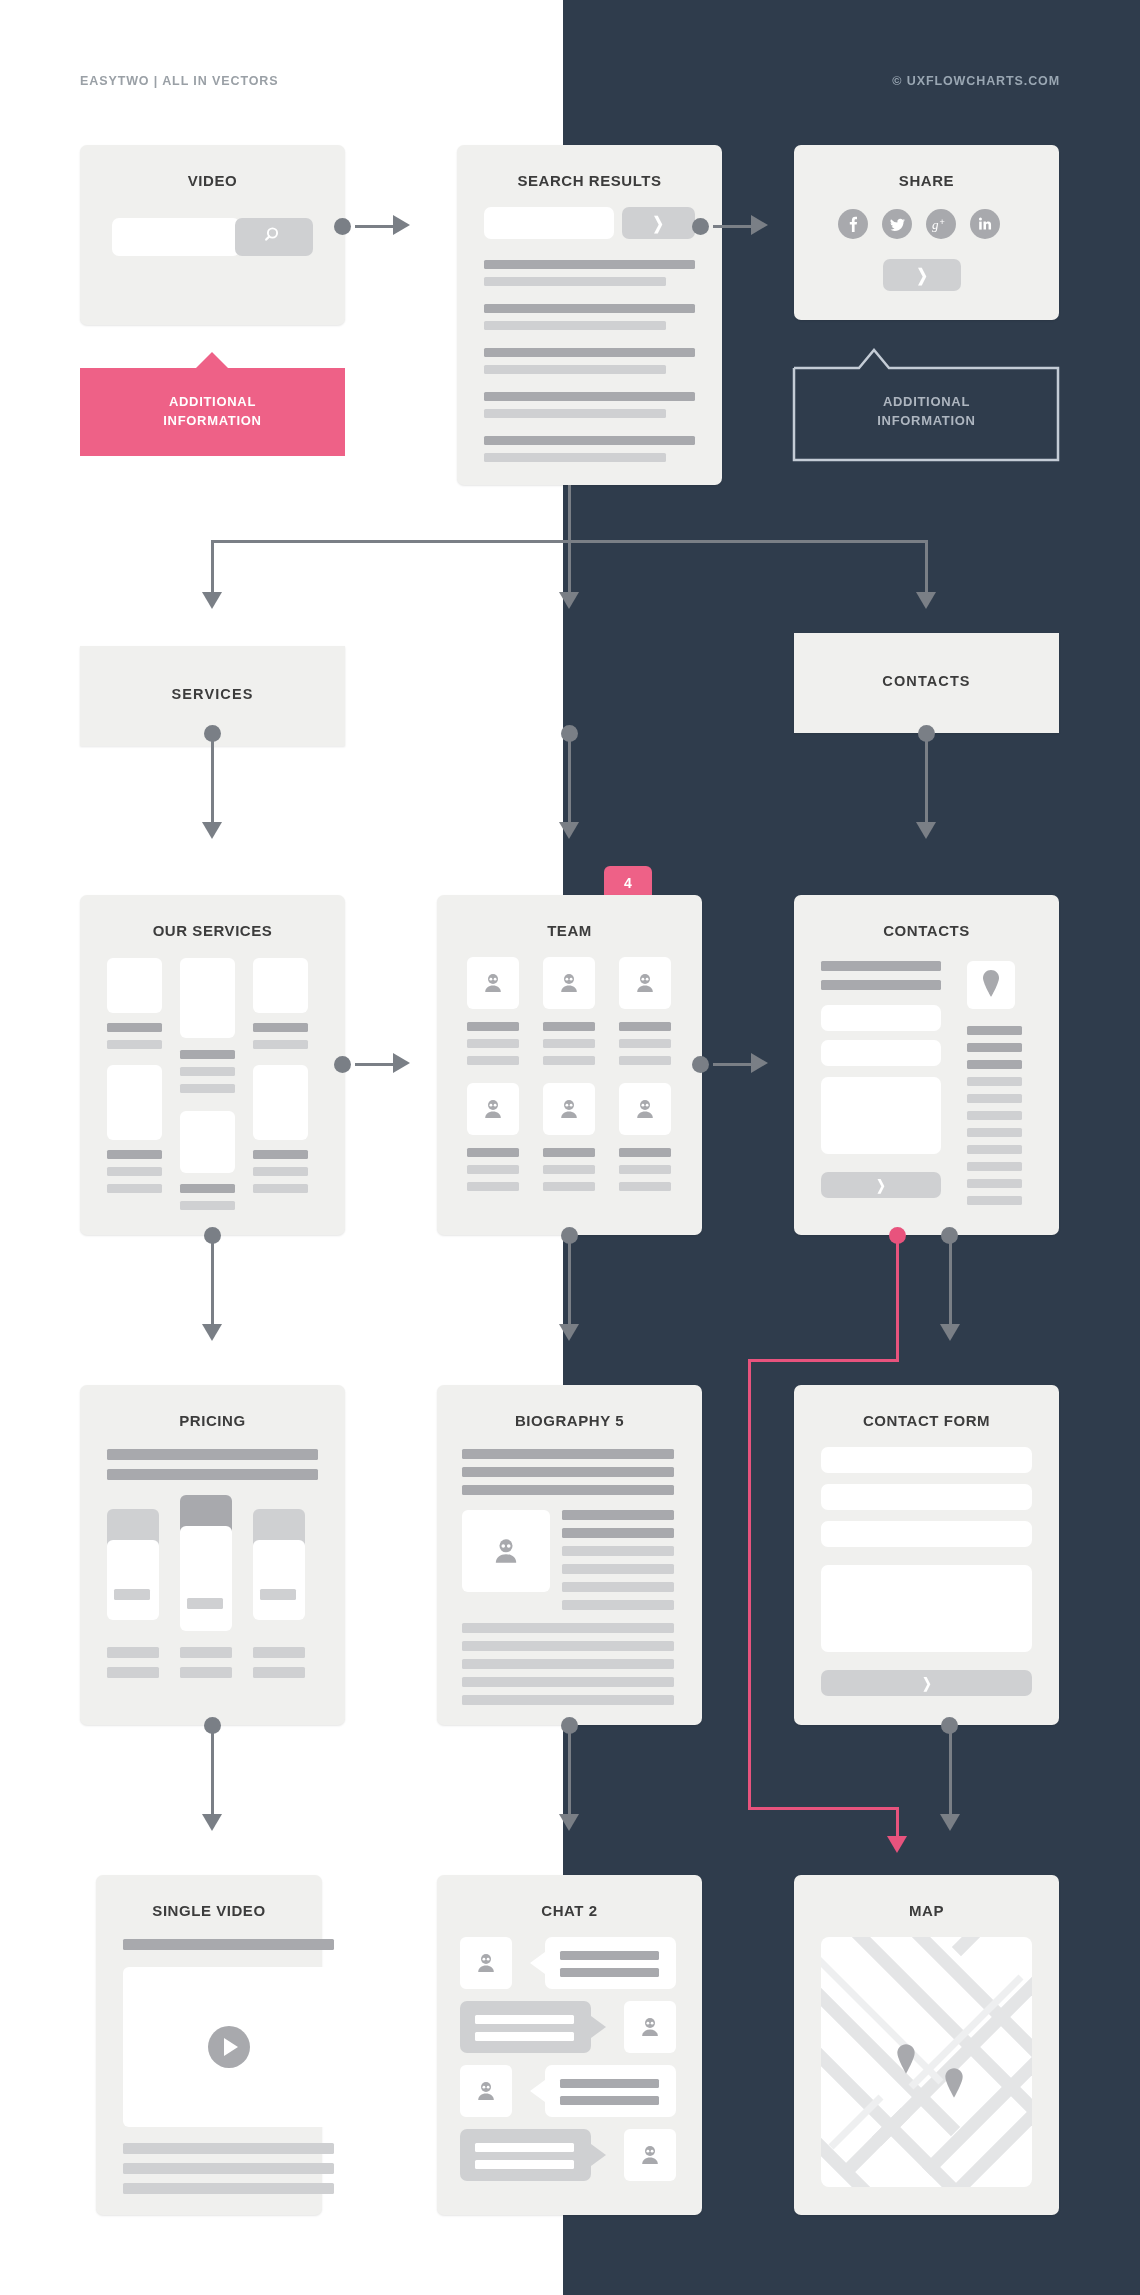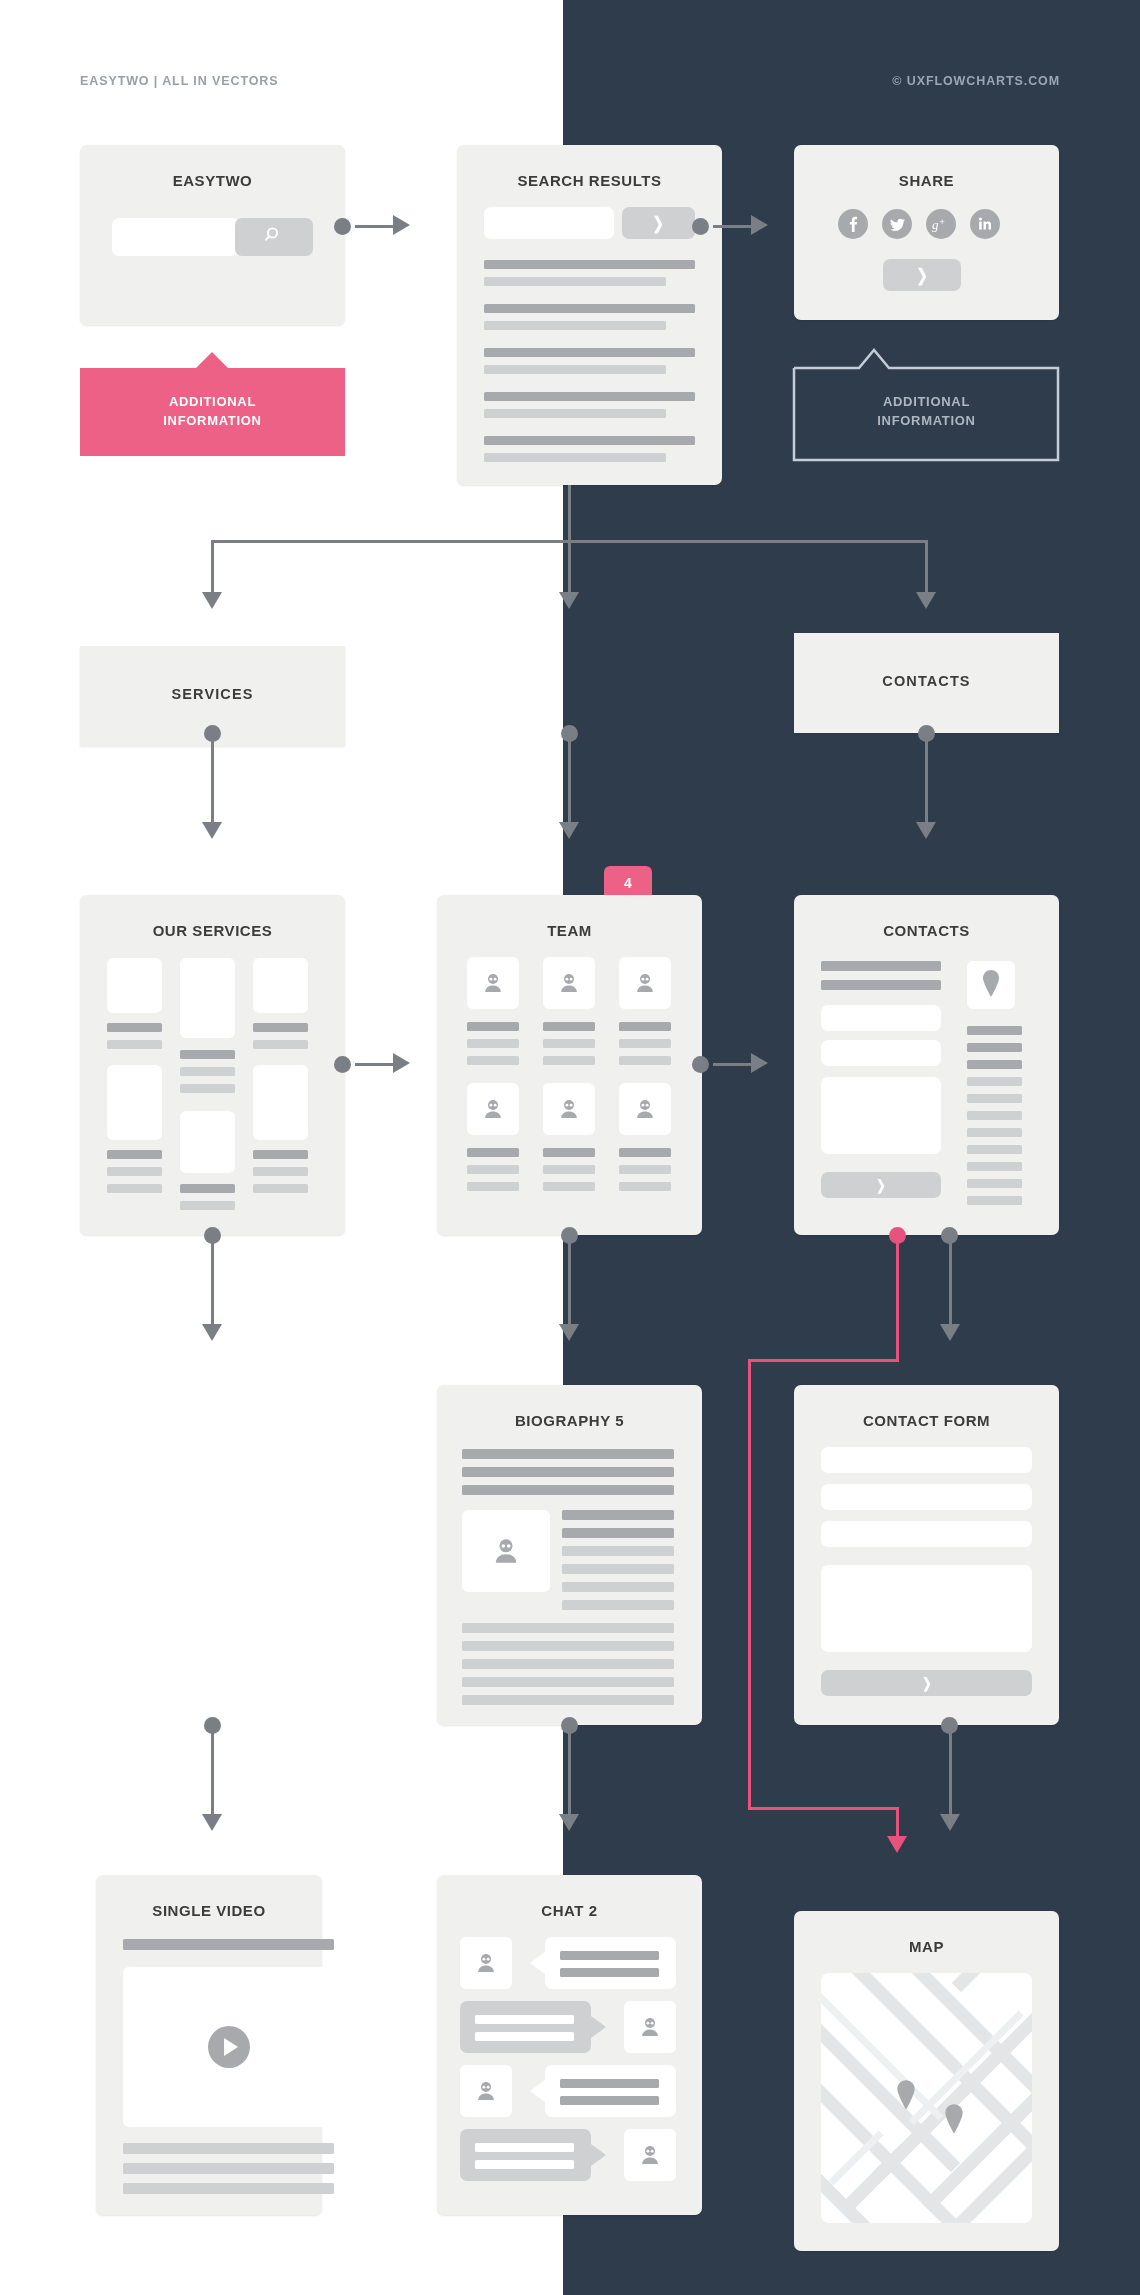--- a/index.html
+++ b/index.html
@@ -210,21 +210,21 @@
 <body>
 
 <div id="stage">
 
   <div class="bg-dark"></div>
 
   <div class="caption" id="cap-left">EASYTWO | ALL IN VECTORS</div>
   <div class="caption" id="cap-right">© UXFLOWCHARTS.COM</div>
 
   <div class="card" style="left:80px; top:145px; width:265px; height:180px;">
-    <div class="card-title" style="top:27px;">EASYTWO</div>
+    <div class="card-title" style="top:27px;">VIDEO</div>
     <div class="field" style="left:32px; top:73px; width:128px; height:38px;"></div>
     <div class="btn-grey" style="left:245px; top:73px; width:78px; height:38px; left:auto; right:32px;">
       <span>
         <svg width="20" height="20" viewBox="0 0 20 20">
             <circle cx="8.5" cy="8" r="4.6" fill="none" stroke="#ffffff" stroke-width="1.9"></circle>
             <line x1="5.2" y1="11.4" x2="2.2" y2="14.6" stroke="#ffffff" stroke-width="2.2" stroke-linecap="round"></line>
           </svg>
       </span>
     </div>
   </div>
@@ -482,20 +482,44 @@
   <div class="arrow-down" style="left:940px; top:1324px;"></div>
 
   <div class="dot pink" style="left:889px; top:1227px;"></div>
   <div class="pink-line-v" style="left:896px; top:1242px; height:120px;"></div>
   <div class="pink-line-h" style="left:748px; top:1359px; width:151px;"></div>
   <div class="pink-line-v" style="left:748px; top:1359px; height:451px;"></div>
   <div class="pink-line-h" style="left:748px; top:1807px; width:151px;"></div>
   <div class="pink-line-v" style="left:896px; top:1807px; height:33px;"></div>
   <div class="arrow-down pink" style="left:887px; top:1836px;"></div>
 
+  <div class="card" style="left:80px; top:1385px; width:265px; height:340px;">
+    <div class="card-title" style="top:27px;">PRICING</div>
+    <div class="bar dark" style="left:27px; top:64px; width:211px; height:11px;"></div>
+    <div class="bar dark" style="left:27px; top:84px; width:211px; height:11px;"></div>
+
+    <div class="box-grey" style="left:27px; top:124px; width:52px; height:40px;"></div>
+    <div class="box-white" style="left:27px; top:155px; width:52px; height:80px;"></div>
+    <div class="bar light" style="left:34px; top:204px; width:36px; height:11px;"></div>
+
+    <div class="box-dgrey" style="left:100px; top:110px; width:52px; height:40px;"></div>
+    <div class="box-white" style="left:100px; top:141px; width:52px; height:105px;"></div>
+    <div class="bar light" style="left:107px; top:213px; width:36px; height:11px;"></div>
+
+    <div class="box-grey" style="left:173px; top:124px; width:52px; height:40px;"></div>
+    <div class="box-white" style="left:173px; top:155px; width:52px; height:80px;"></div>
+    <div class="bar light" style="left:180px; top:204px; width:36px; height:11px;"></div>
+
+    <div class="bar light" style="left:27px; top:262px; width:52px; height:11px;"></div>
+    <div class="bar light" style="left:27px; top:282px; width:52px; height:11px;"></div>
+    <div class="bar light" style="left:100px; top:262px; width:52px; height:11px;"></div>
+    <div class="bar light" style="left:100px; top:282px; width:52px; height:11px;"></div>
+    <div class="bar light" style="left:173px; top:262px; width:52px; height:11px;"></div>
+    <div class="bar light" style="left:173px; top:282px; width:52px; height:11px;"></div>
+  </div>
 
   <div class="card" style="left:437px; top:1385px; width:265px; height:340px;">
     <div class="card-title" style="top:27px;">BIOGRAPHY 5</div>
     <div class="bar dark" style="left:25px; top:64px; width:212px; height:10px;"></div>
     <div class="bar dark" style="left:25px; top:82px; width:212px; height:10px;"></div>
     <div class="bar dark" style="left:25px; top:100px; width:212px; height:10px;"></div>
     <div class="avatar-tile" style="left:25px; top:125px; width:88px; height:82px;">
       <svg width="34" height="34" viewBox="0 0 26 26">
           <circle cx="13" cy="9" r="5" fill="#a8a9ad"></circle>
           <circle cx="10.9" cy="9.2" r="1.4" fill="#ffffff"></circle>
@@ -605,21 +629,21 @@
     <div class="avatar-tile" style="left:187px; top:254px; width:52px; height:52px;">
       <svg width="26" height="26" viewBox="0 0 26 26">
           <circle cx="13" cy="9" r="5" fill="#a8a9ad"></circle>
           <circle cx="10.9" cy="9.2" r="1.4" fill="#ffffff"></circle>
           <circle cx="15.1" cy="9.2" r="1.4" fill="#ffffff"></circle>
           <path d="M5.2 22c0-4.2 3.5-6.6 7.8-6.6S20.8 17.8 20.8 22z" fill="#a8a9ad"></path>
         </svg>
     </div>
   </div>
 
-  <div class="card" style="left:794px; top:1875px; width:265px; height:340px;margin-top:36px;">
+  <div class="card" style="left:794px; top:1875px; width:265px; height:340px;">
     <div class="card-title" style="top:27px;">MAP</div>
     <div class="map-frame" style="left:27px; top:62px; width:211px; height:250px;">
       <svg width="211" height="250" viewBox="0 0 211 250">
         <g stroke="#e4e5e6" stroke-width="13" fill="none" stroke-linecap="square">
           <line x1="-20" y1="40" x2="130" y2="190"></line>
           <line x1="-20" y1="100" x2="150" y2="270"></line>
           <line x1="20" y1="-20" x2="230" y2="190"></line>
           <line x1="80" y1="-20" x2="250" y2="150"></line>
           <line x1="250" y1="10" x2="60" y2="200"></line>
           <line x1="250" y1="90" x2="110" y2="230"></line>

